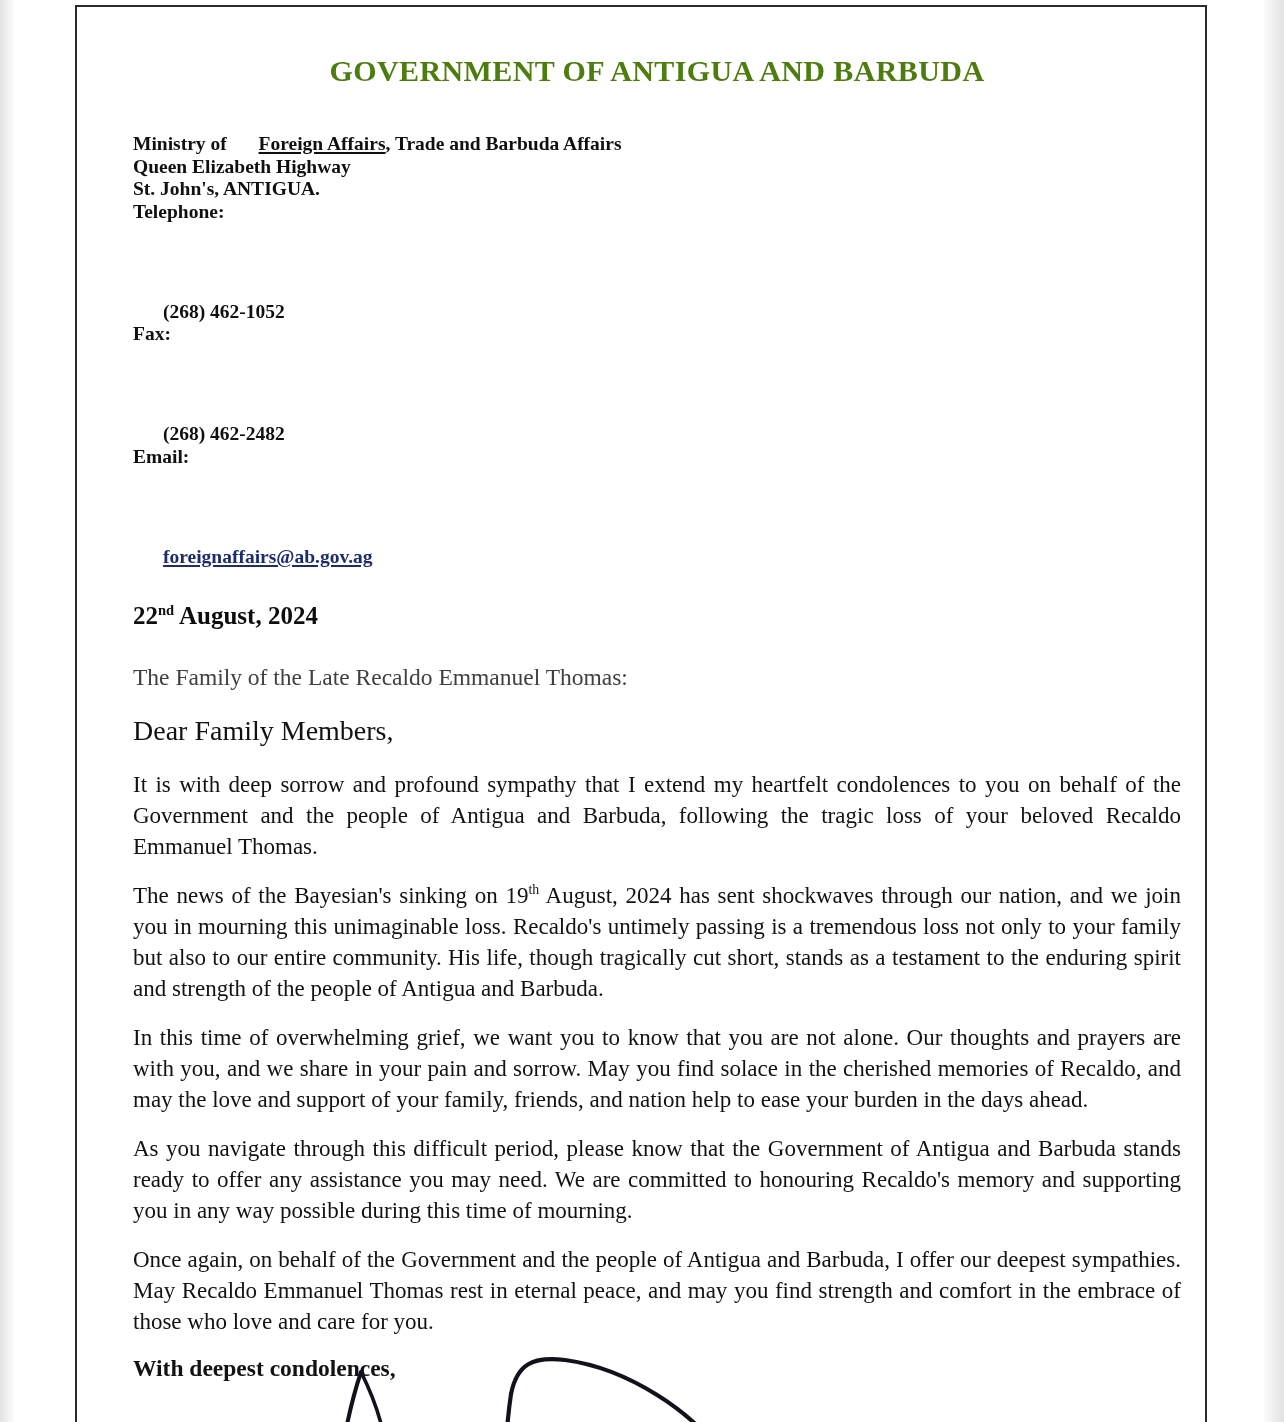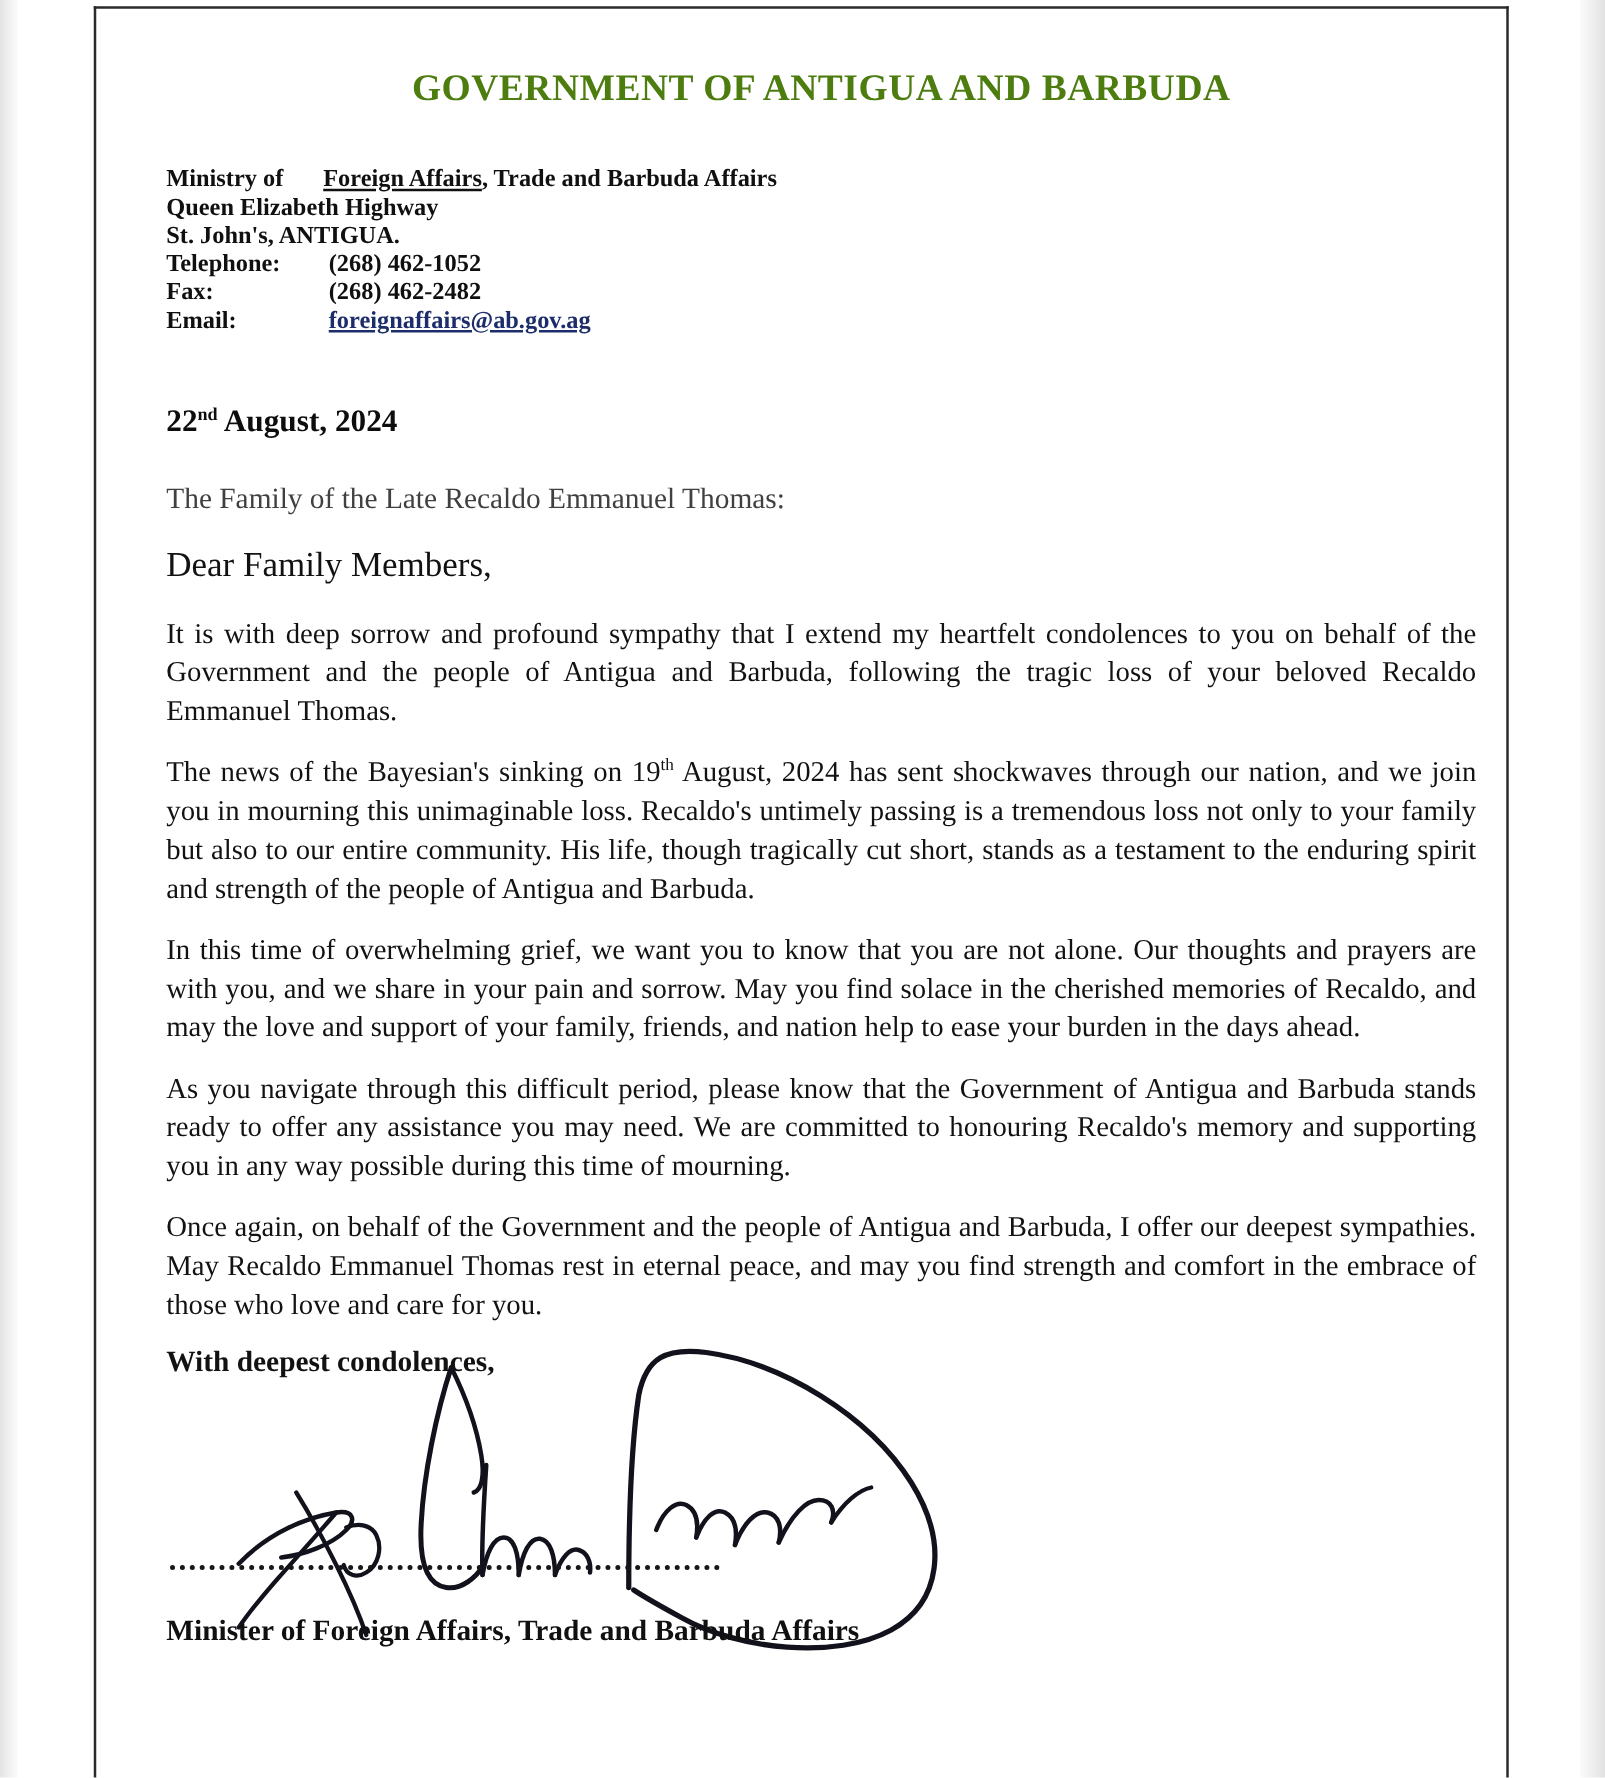--- a/index.html
+++ b/index.html
@@ -75,34 +75,34 @@
     font-weight: bold;
     color: #101010;
   }
   #letterhead .lh-line { white-space: pre; }
   #letterhead .ministry-underline {
     text-decoration: underline;
     text-decoration-thickness: 2px;
     text-underline-offset: 2px;
     margin-left: 27px;
   }
-  .lh-row { display: flex; }
+  .lh-row { display: flex; flex-direction: column; }
   .lh-row .k { width: 100px; flex: 0 0 100px; }
   .lh-row .v { flex: 1; margin-left: 30px; }
   .lh-row.tel .k { width: 100px; }
   #email-link {
     color: #1d2d6b;
     text-decoration: underline;
     text-decoration-thickness: 2px;
     text-underline-offset: 2px;
   }
 
   
   #date-line {
-    margin-top: 56px;
+    margin-top: 34px;
     font-size: 25px;
     font-weight: bold;
     color: #0d0d0d;
   }
   #date-line sup {
     font-size: 0.58em;
     vertical-align: super;
     line-height: 0;
   }
 

